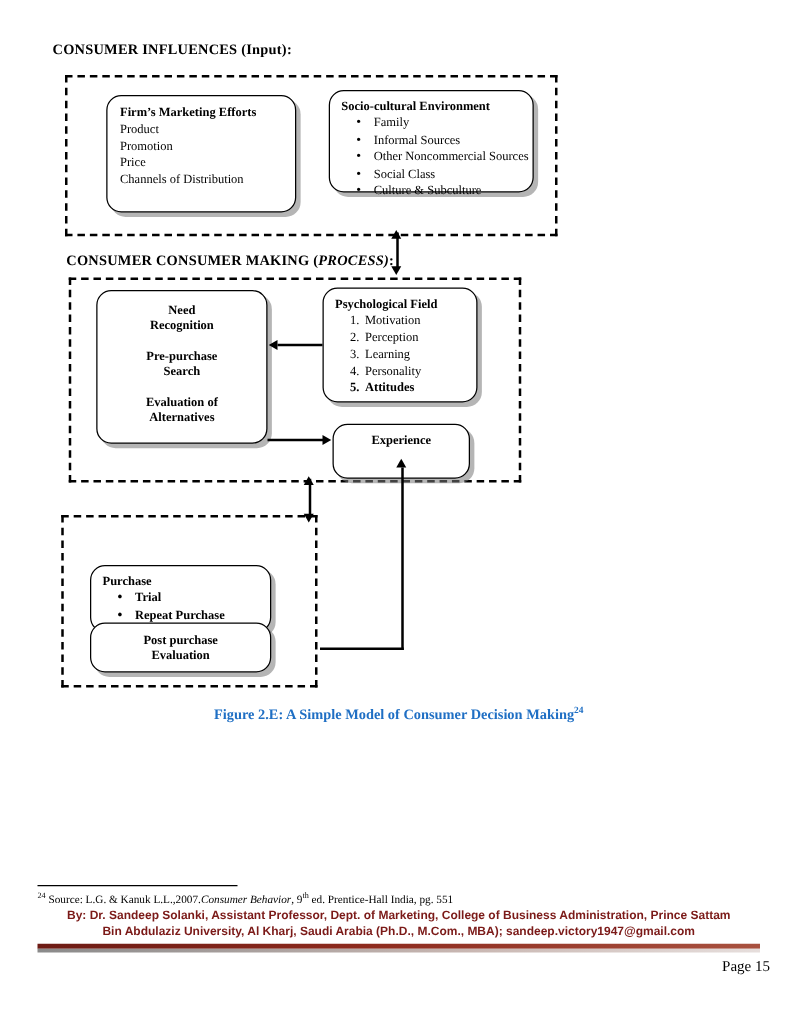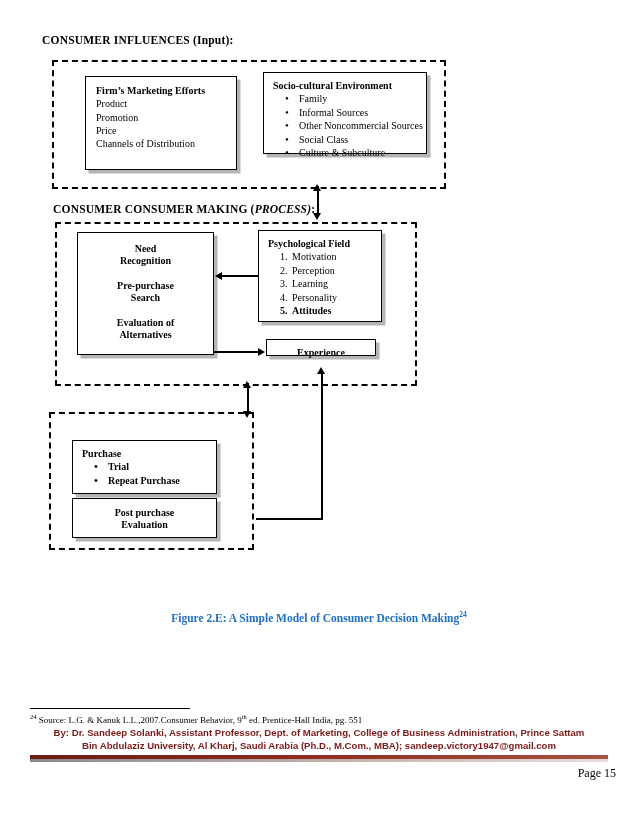--- a/index.html
+++ b/index.html
@@ -17,21 +17,21 @@
   .sec-head .ital{font-style:italic;}
 
   
   .dashgroup{
     position:absolute;border:2.2px dashed #000;background:transparent;
   }
 
   
   .rbox{
     position:absolute;background:#fff;border:1.6px solid #000;
-    border-radius:0;box-shadow:3.5px 3.5px 0 rgba(120,120,120,.55);
+    border-radius:12px;box-shadow:3.5px 3.5px 0 rgba(120,120,120,.55);
     box-sizing:border-box;
   }
   .rbox .title{font-weight:bold;font-size:10px;line-height:1.22;}
   .rbox .line{font-size:10px;line-height:1.34;}
   .rbox .bold{font-weight:bold;}
 
   .pad-a{padding:8px 0 0 10px;}
   .pad-b{padding:7px 0 0 9px;}
 
   ul.bul{margin:0;padding:0 0 0 26px;list-style:none;}
@@ -54,32 +54,32 @@
   .hln{height:2.2px;}
   .arw{position:absolute;width:0;height:0;}
   .arw-down{border-left:4.6px solid transparent;border-right:4.6px solid transparent;border-top:7px solid #000;}
   .arw-up{border-left:4.6px solid transparent;border-right:4.6px solid transparent;border-bottom:7px solid #000;}
   .arw-left{border-top:4.6px solid transparent;border-bottom:4.6px solid transparent;border-right:7px solid #000;}
   .arw-right{border-top:4.6px solid transparent;border-bottom:4.6px solid transparent;border-left:7px solid #000;}
 
   
   .caption{
     position:absolute;width:100%;text-align:center;
-    font-weight:bold;font-size:11.5px;color:#1F6FC4;margin-top:47px;
+    font-weight:bold;font-size:11.5px;color:#1F6FC4;
   }
   .caption sup{font-size:7.5px;}
   .body-par{
     position:absolute;font-size:11.5px;line-height:1.95;text-align:justify;
   }
 
   
   .fn-rule{position:absolute;height:1px;background:#000;}
   .footnote{position:absolute;font-size:9px;line-height:1.3;white-space:nowrap;}
   .footnote sup{font-size:6.5px;}
-  .footnote .ital{text-align:right;}
+  .footnote .ital{font-style:italic;text-align:right;}
   .author{
     position:absolute;width:100%;text-align:center;
     font-family:"Liberation Sans", sans-serif;font-weight:bold;
     font-size:9.6px;line-height:1.38;color:#7B1A18;
   }
   .fbar1{position:absolute;height:4px;
     background:linear-gradient(90deg,#6d1b14 0%,#8d2a1d 45%,#a8513f 100%);}
   .fbar2{position:absolute;height:3px;
     background:linear-gradient(90deg,#8a8a8a 0%,#c9b7b2 60%,#e6dedc 100%);}
   .pagenum{position:absolute;right:22px;font-size:12px;}
@@ -142,34 +142,34 @@
       <li>Perception</li>
       <li>Learning</li>
       <li>Personality</li>
       <li class="bold">Attitudes</li>
     </ol>
   </div>
 
   <div class="ln hln" style="left:222px;top:275px;width:36px;"></div>
   <div class="arw arw-left" style="left:215px;top:271.6px;"></div>
 
-  <div class="rbox" style="left:266px;top:339px;width:110px;height:17px;">
+  <div class="rbox" style="left:266px;top:339px;width:110px;height:44px;">
     <div class="stack" style="top:7px;">Experience</div>
   </div>
 
   <div class="ln hln" style="left:214px;top:351px;width:45px;"></div>
   <div class="arw arw-right" style="left:258px;top:347.6px;"></div>
 
   <div class="ln vln" style="left:246.9px;top:383px;width:2.2px;height:31px;"></div>
   <div class="arw arw-up" style="left:243.4px;top:381px;"></div>
   <div class="arw arw-down" style="left:243.4px;top:411px;"></div>
 
   <div class="dashgroup" style="left:49px;top:412px;width:201px;height:134px;"></div>
 
-  <div class="rbox pad-b" style="left:72px;top:440px;width:145px;height:54px;">
+  <div class="rbox pad-b" style="left:72px;top:452px;width:145px;height:54px;">
     <div class="title">Purchase</div>
     <ul class="bul">
       <li class="bold">Trial</li>
       <li class="bold">Repeat Purchase</li>
     </ul>
   </div>
 
   <div class="rbox" style="left:72px;top:498px;width:145px;height:40px;">
     <div class="stack" style="top:8px;">
       <div>Post purchase</div>

